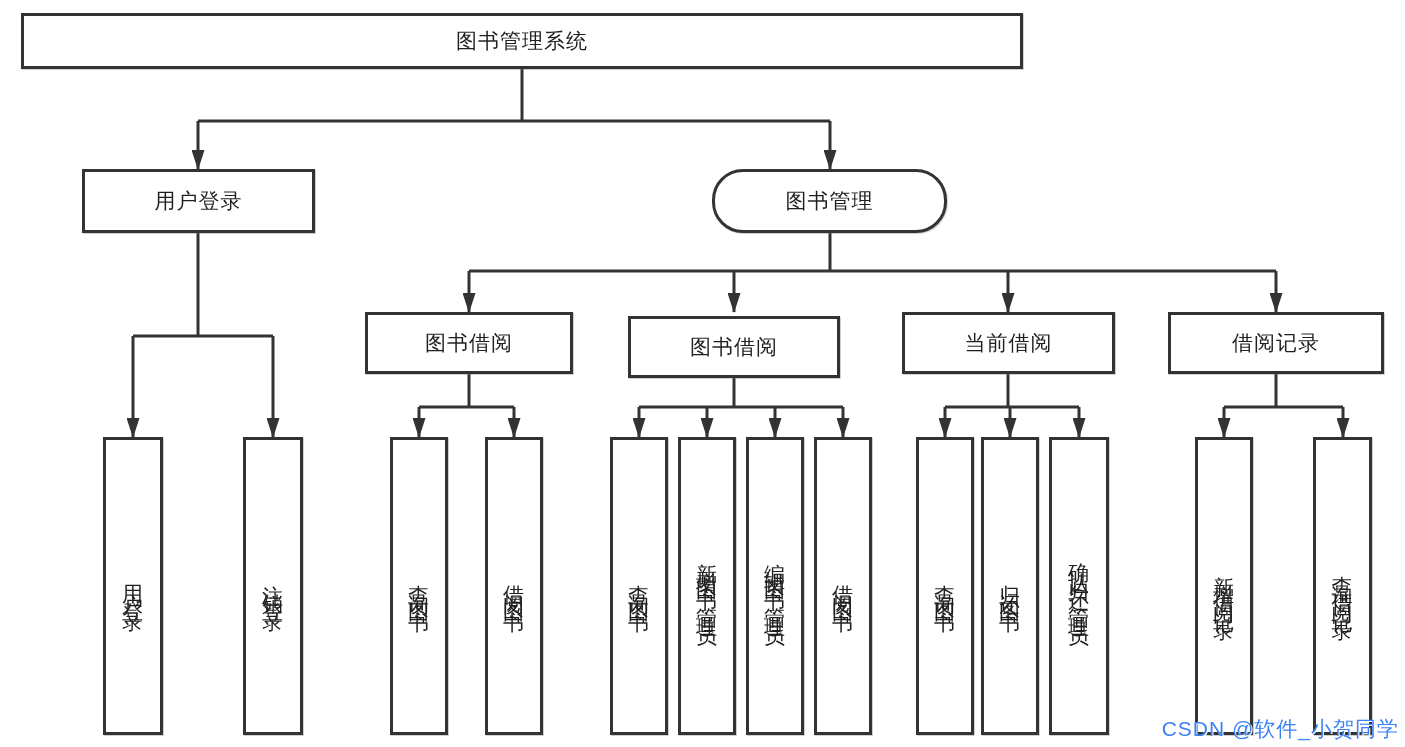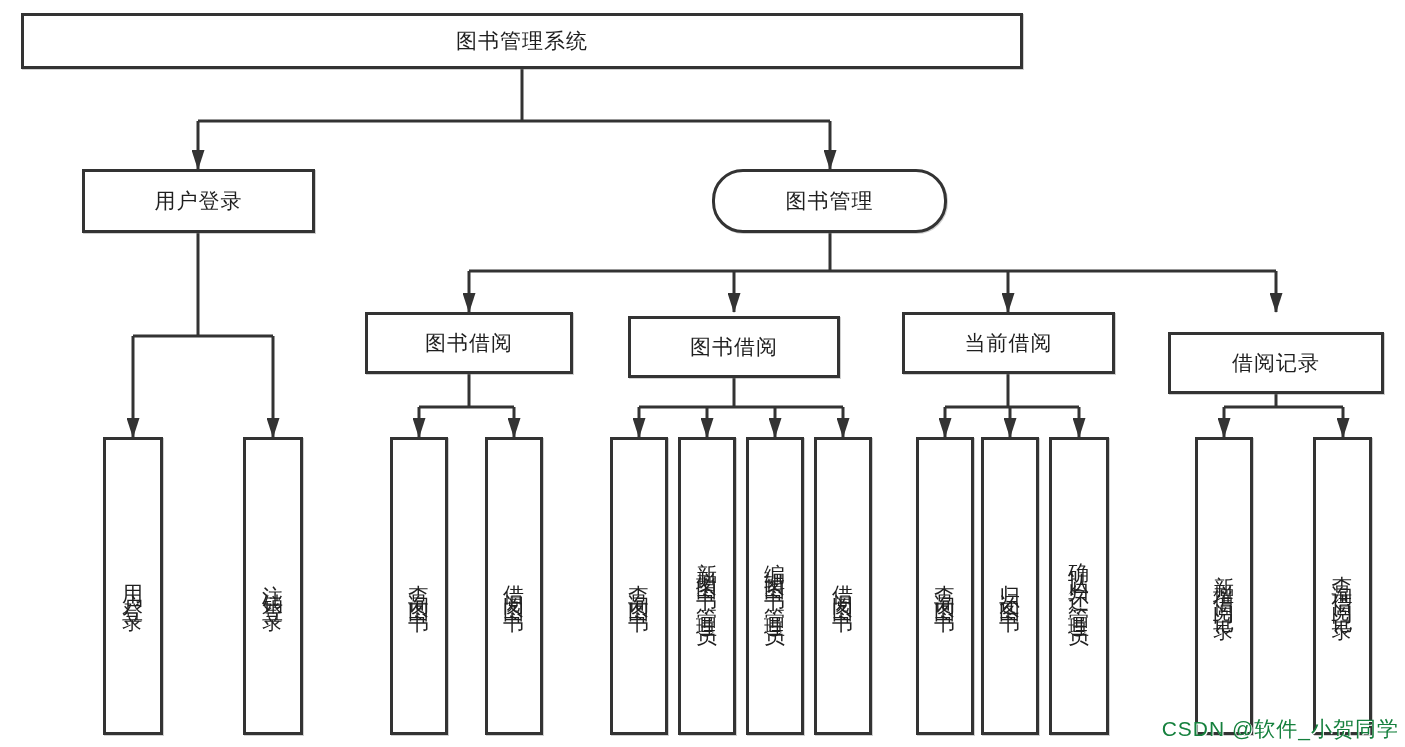--- a/index.html
+++ b/index.html
@@ -34,39 +34,39 @@
     line-height:1;
     white-space:nowrap;
   }
   
   .n-root{left:21px;top:13px;width:1002px;height:56px;}
   .n-user{left:82px;top:169px;width:233px;height:64px;}
   .n-mgmt{left:712px;top:169px;width:235px;height:64px;border-radius:31px;}
   .n-rec{left:365px;top:312px;width:208px;height:62px;}
   .n-borrow{left:628px;top:316px;width:212px;height:62px;}
   .n-current{left:902px;top:312px;width:213px;height:62px;}
-  .n-record{left:1168px;top:312px;width:216px;height:62px;margin-top:20px;}
+  .n-record{left:1168px;top:312px;width:216px;height:62px;}
   .l1{left:103px;width:60px}
   .l2{left:243px;width:60px}
   .l3{left:390px}
   .l4{left:485px}
   .l5{left:610px}
   .l6{left:678px}
   .l7{left:746px}
   .l8{left:814px}
   .l9{left:916px}
   .l10{left:981px}
   .l11{left:1049px;width:60px}
   .l12{left:1195px}
   .l13{left:1313px;width:59px}
   #watermark{
     position:absolute;
     right:6px;bottom:4px;
     font-size:21px;
-    color:#15803d;
+    color:#3b82f6;
     letter-spacing:1px;
     text-shadow:1px 1px 0 #ffffff;
     white-space:nowrap;
   }
 </style>
 </head>
 <body>
 
 <div id="stage">
 

